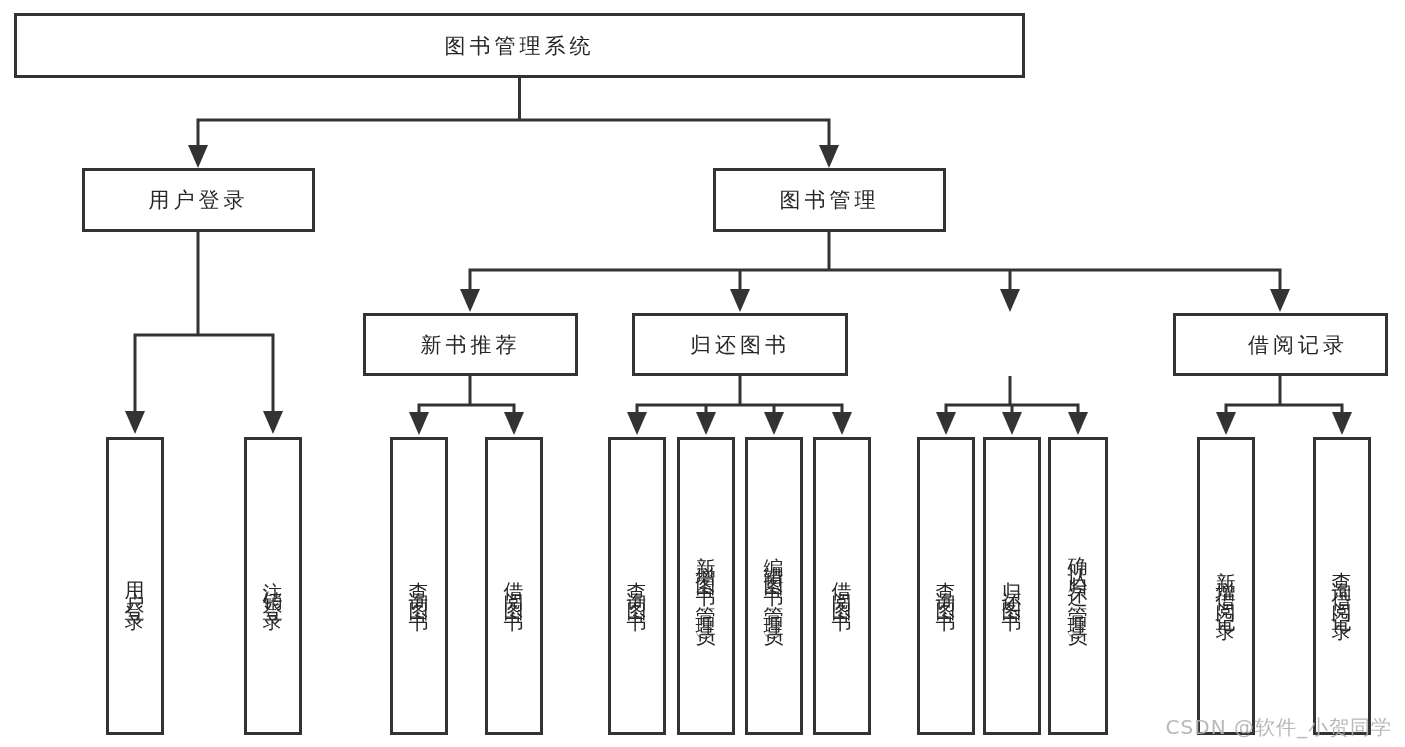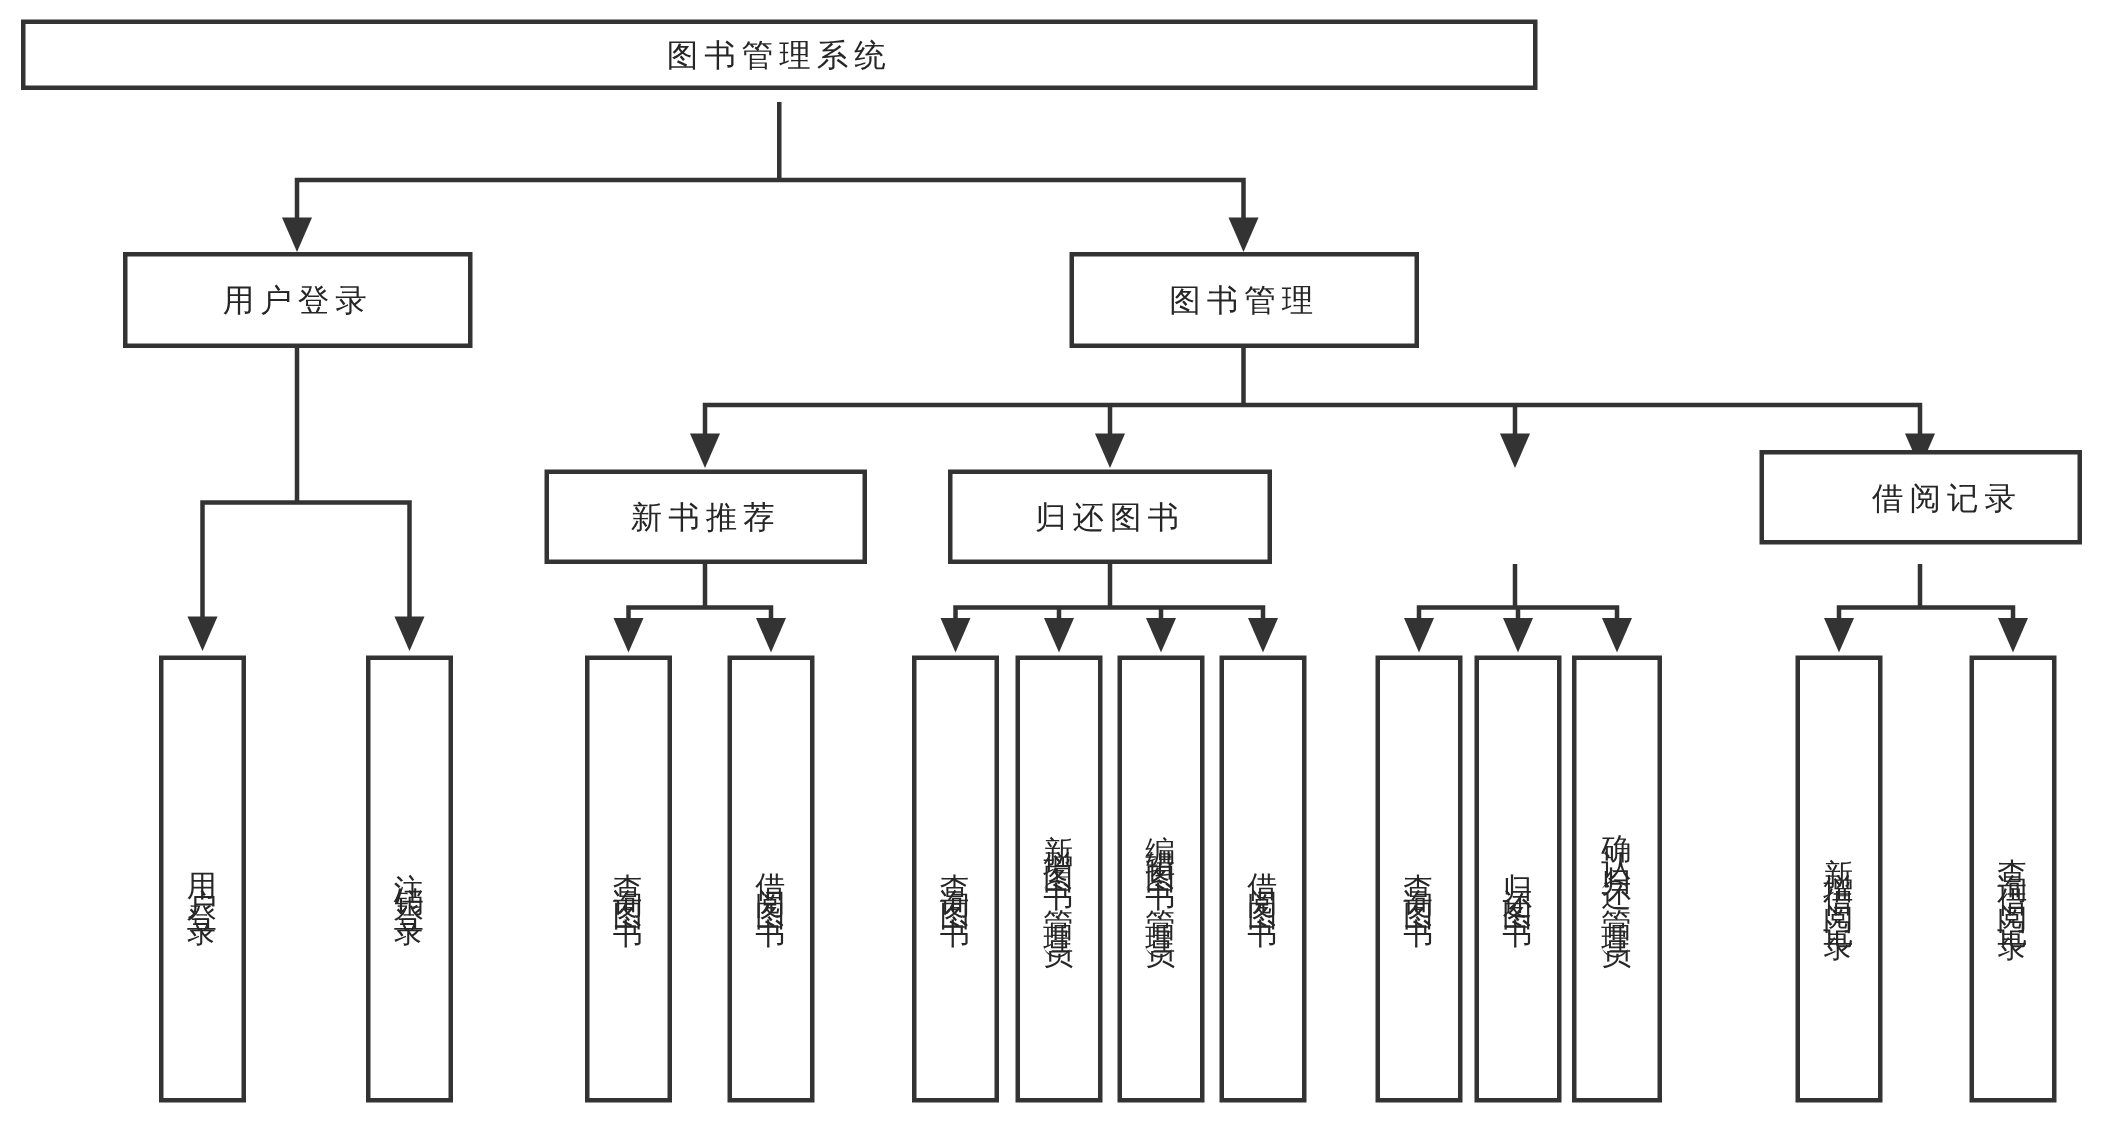--- a/index.html
+++ b/index.html
@@ -23,29 +23,29 @@
   .h{font-size:21px;letter-spacing:4px;white-space:nowrap;}
   .v .vtext{
     writing-mode:vertical-rl;
     text-orientation:mixed;
     font-size:20px;
     letter-spacing:10px;
     line-height:1.1;
     white-space:nowrap;
   }
   
-  #b-root{left:14px;top:13px;width:1011px;height:47px;}
+  #b-root{left:14px;top:13px;width:1011px;height:65px;}
   
   #b-login{left:82px;top:168px;width:233px;height:64px;}
   #b-mgmt{left:713px;top:168px;width:233px;height:64px;}
   
   #b-new{left:363px;top:313px;width:215px;height:63px;}
   #b-borrow{left:632px;top:313px;width:216px;height:63px;}
   #b-current{left:903px;top:313px;width:215px;height:63px;}
-  #b-records{left:1173px;top:300px;width:215px;height:63px;padding-left:35px;}
+  #b-records{left:1173px;top:313px;width:215px;height:63px;padding-left:35px;}
   
   .v{top:437px;width:58px;height:298px;}
   #v-login{left:106px;}
   #v-logout{left:244px;}
   #v-nb1{left:390px;}
   #v-nb2{left:485px;}
   #v-bw1{left:608px;}
   #v-bw2{left:677px;}
   #v-bw3{left:745px;}
   #v-bw4{left:813px;}
@@ -156,14 +156,15 @@
     <span class="vtext">确认归还（管理员）</span>
   </div>
 
   <div class="box v" id="v-rec1">
     <span class="vtext">新增借阅记录</span>
   </div>
   <div class="box v" id="v-rec2">
     <span class="vtext">查询借阅记录</span>
   </div>
 
+  <div class="watermark">CSDN @软件_小贺同学</div>
 
 </div>
 
 </body></html>

